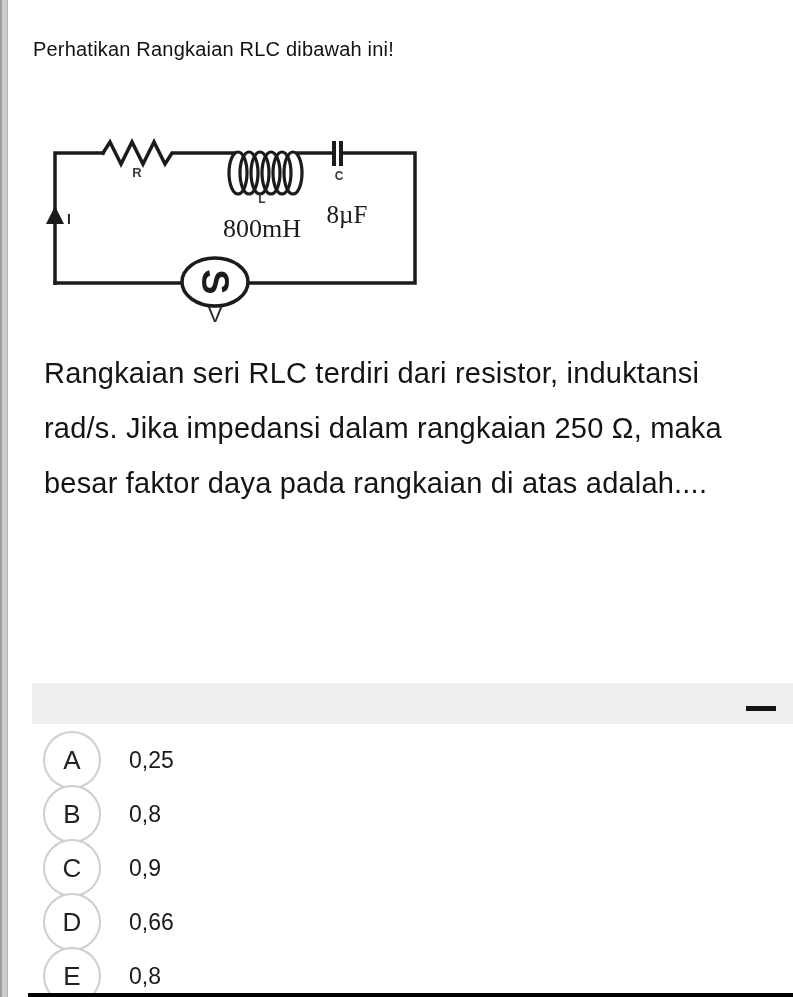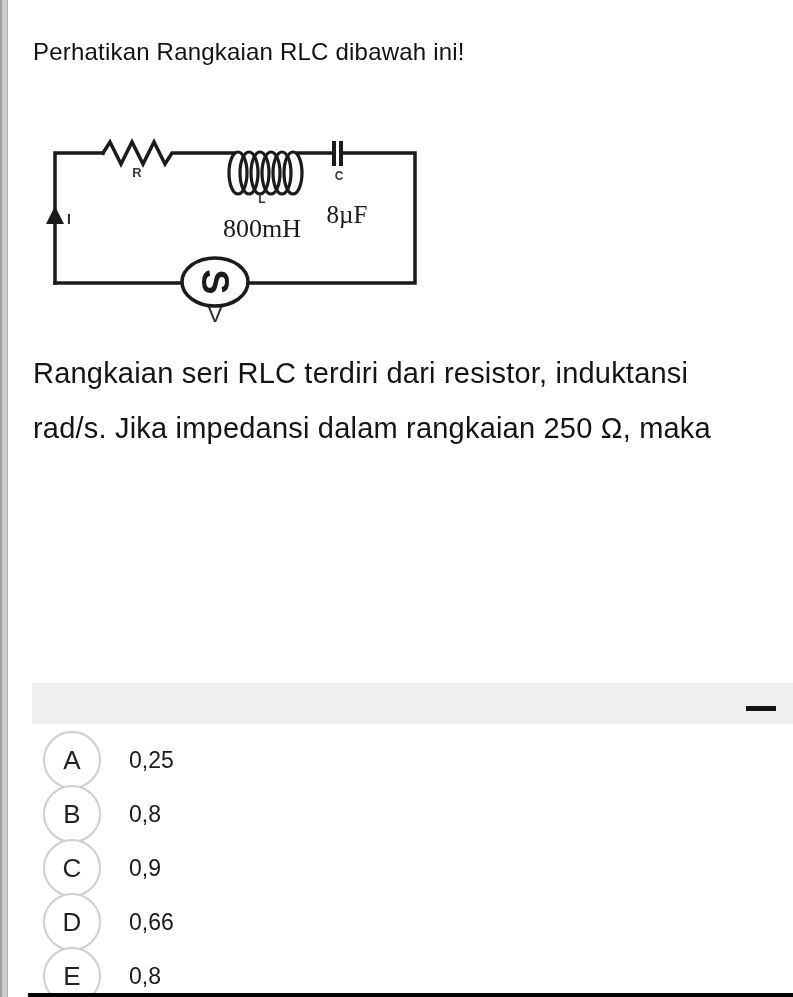--- a/index.html
+++ b/index.html
@@ -12,29 +12,29 @@
     font-family:"Liberation Sans", sans-serif;
     color:#111;
   }
   .left-strip{
     position:absolute; left:0; top:0; width:8px; height:997px;
     background:linear-gradient(to right,#9f9f9f 0 2px,#cdcdcd 2px 100%);
     border-right:1px solid #b2b2b2;
   }
   .page-title{
     position:absolute; left:33px; top:38px;
-    font-size:24px; font-weight:400; color:#121212;
+    font-size:20px; font-weight:400; color:#121212;
     white-space:nowrap; letter-spacing:0.2px;
   }
   .circuit-wrap{
     position:absolute; left:0; top:130px; width:460px; height:215px;
   }
   .circuit-wrap svg{ filter:blur(.3px); }
   .question{
-    position:absolute; left:33px; top:346px; width:745px;
+    position:absolute; left:44px; top:346px; width:745px;
     font-size:29px; line-height:55px; color:#141414; letter-spacing:0.2px;
   }
   .collapse-bar{
     position:absolute; left:32px; right:0; top:683px; height:41px;
     background:#efefef;
   }
   .minus-icon{
     position:absolute; right:17px; top:23px;
     width:30px; height:5px; background:#151515;
   }
@@ -103,20 +103,21 @@
     <text x="339" y="50" font-size="12" font-weight="bold" fill="#3a3a3a" text-anchor="middle">C</text>
     <text class="serif" x="347" y="93" font-size="25" fill="#1b1b1b" text-anchor="middle">8µF</text>
     <text x="67" y="94" font-size="14" font-weight="bold" fill="#2a2a2a">I</text>
     <text x="215" y="192" font-size="22" fill="#2a2a2a" text-anchor="middle">V</text>
   </svg>
 </div>
 
 <div class="question">
   <div>Rangkaian seri RLC terdiri dari resistor, induktansi</div>
   <div>rad/s. Jika impedansi dalam rangkaian 250 Ω, maka</div>
+  <div>besar faktor daya pada rangkaian di atas adalah....</div>
 </div>
 
 <div class="collapse-bar">
   <div class="minus-icon"></div>
 </div>
 
 <div class="options">
   <div class="option-row">
     <span class="bubble">
         <span>A</span>

